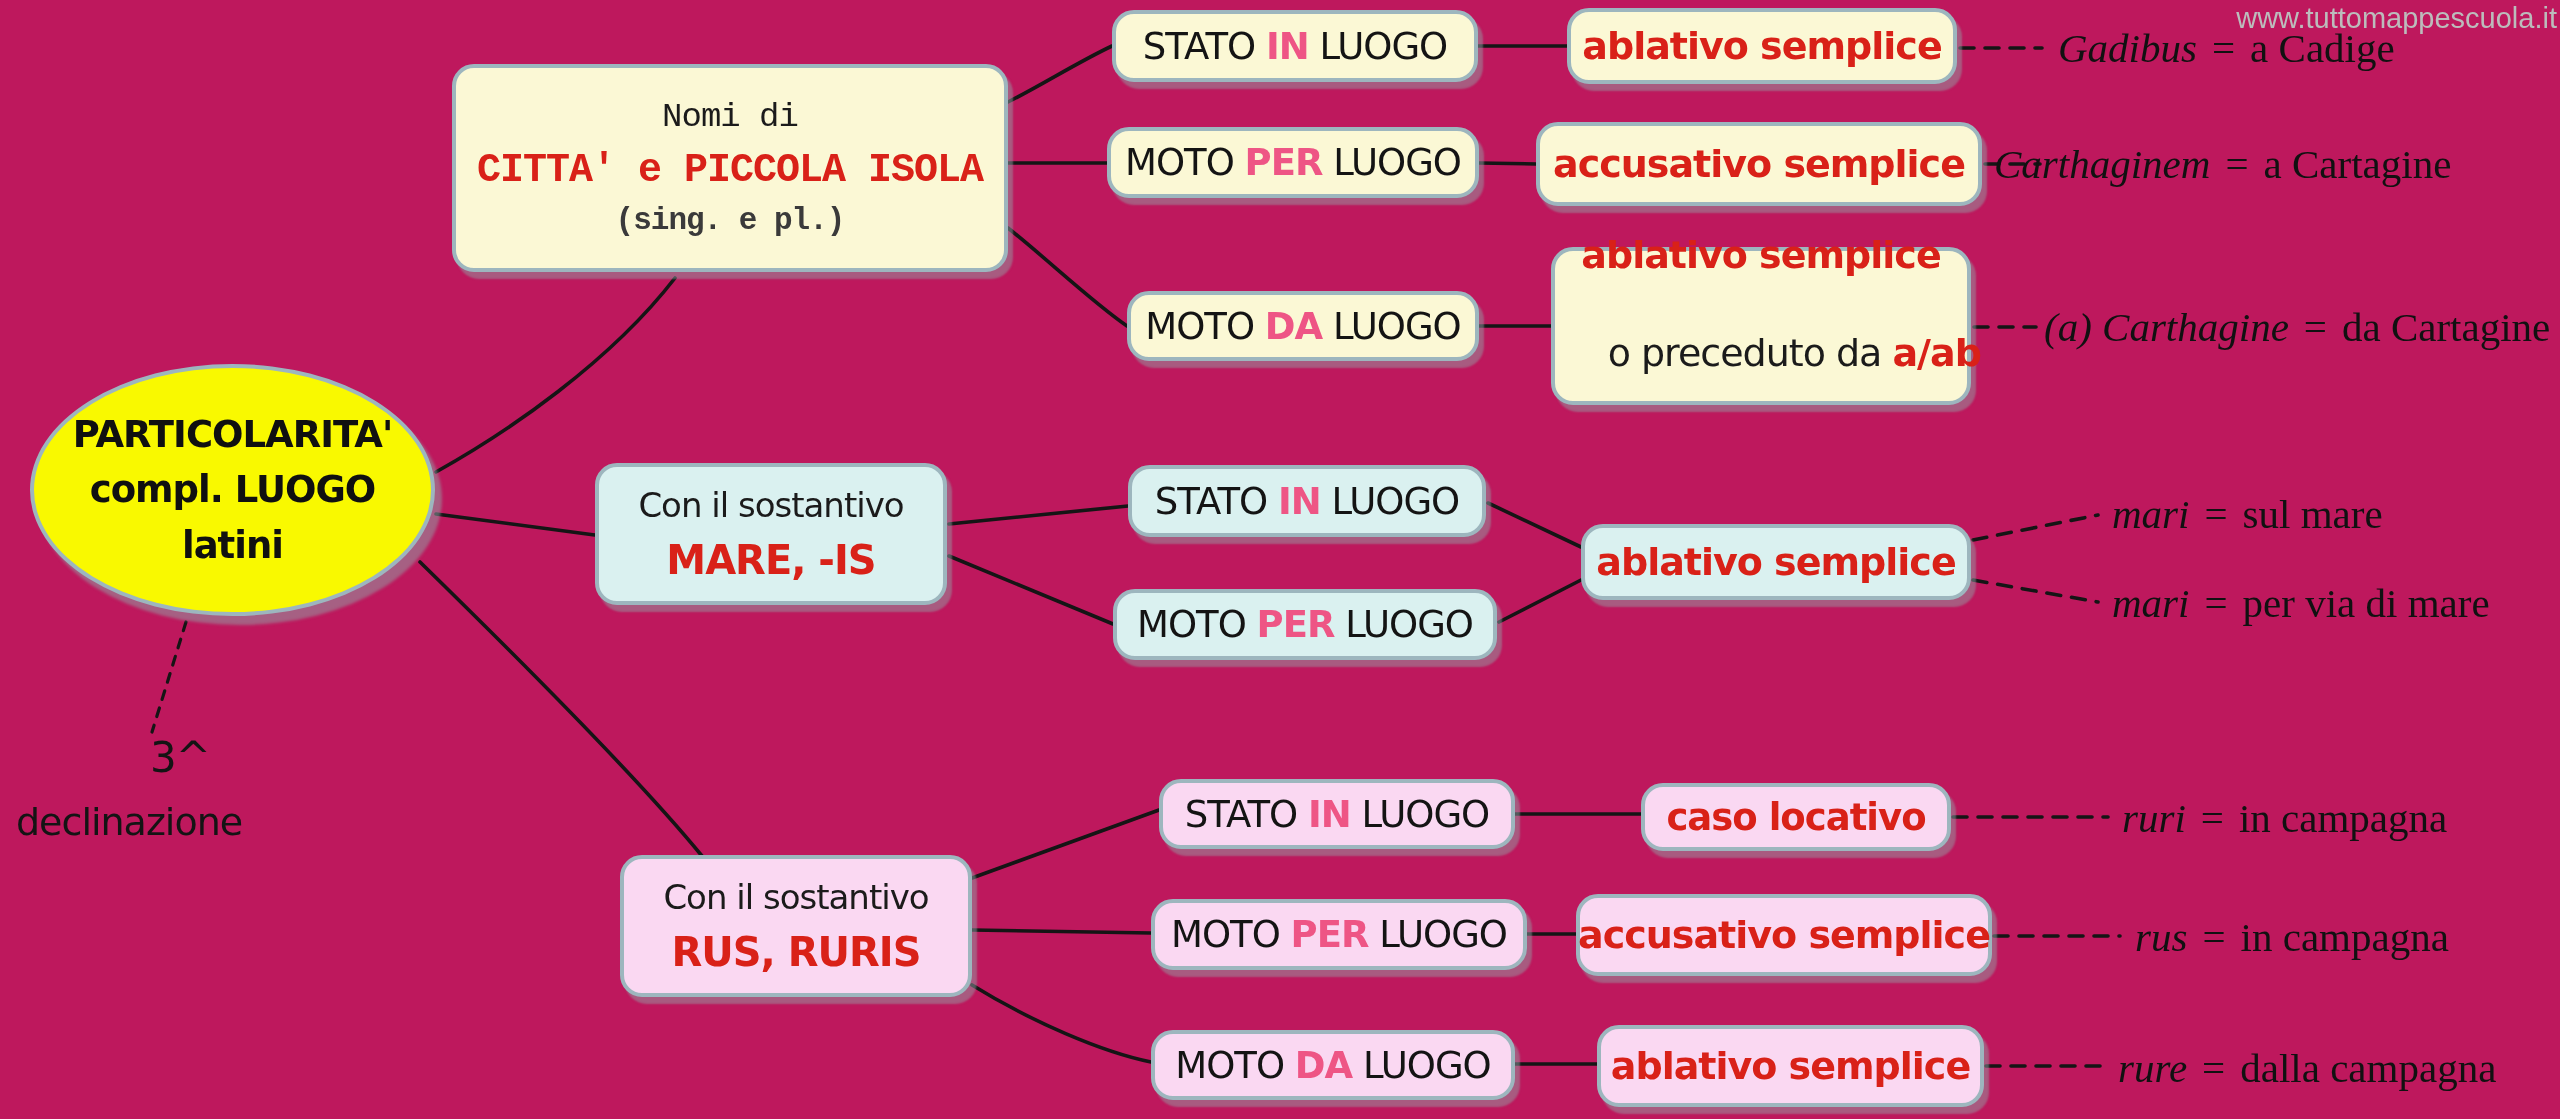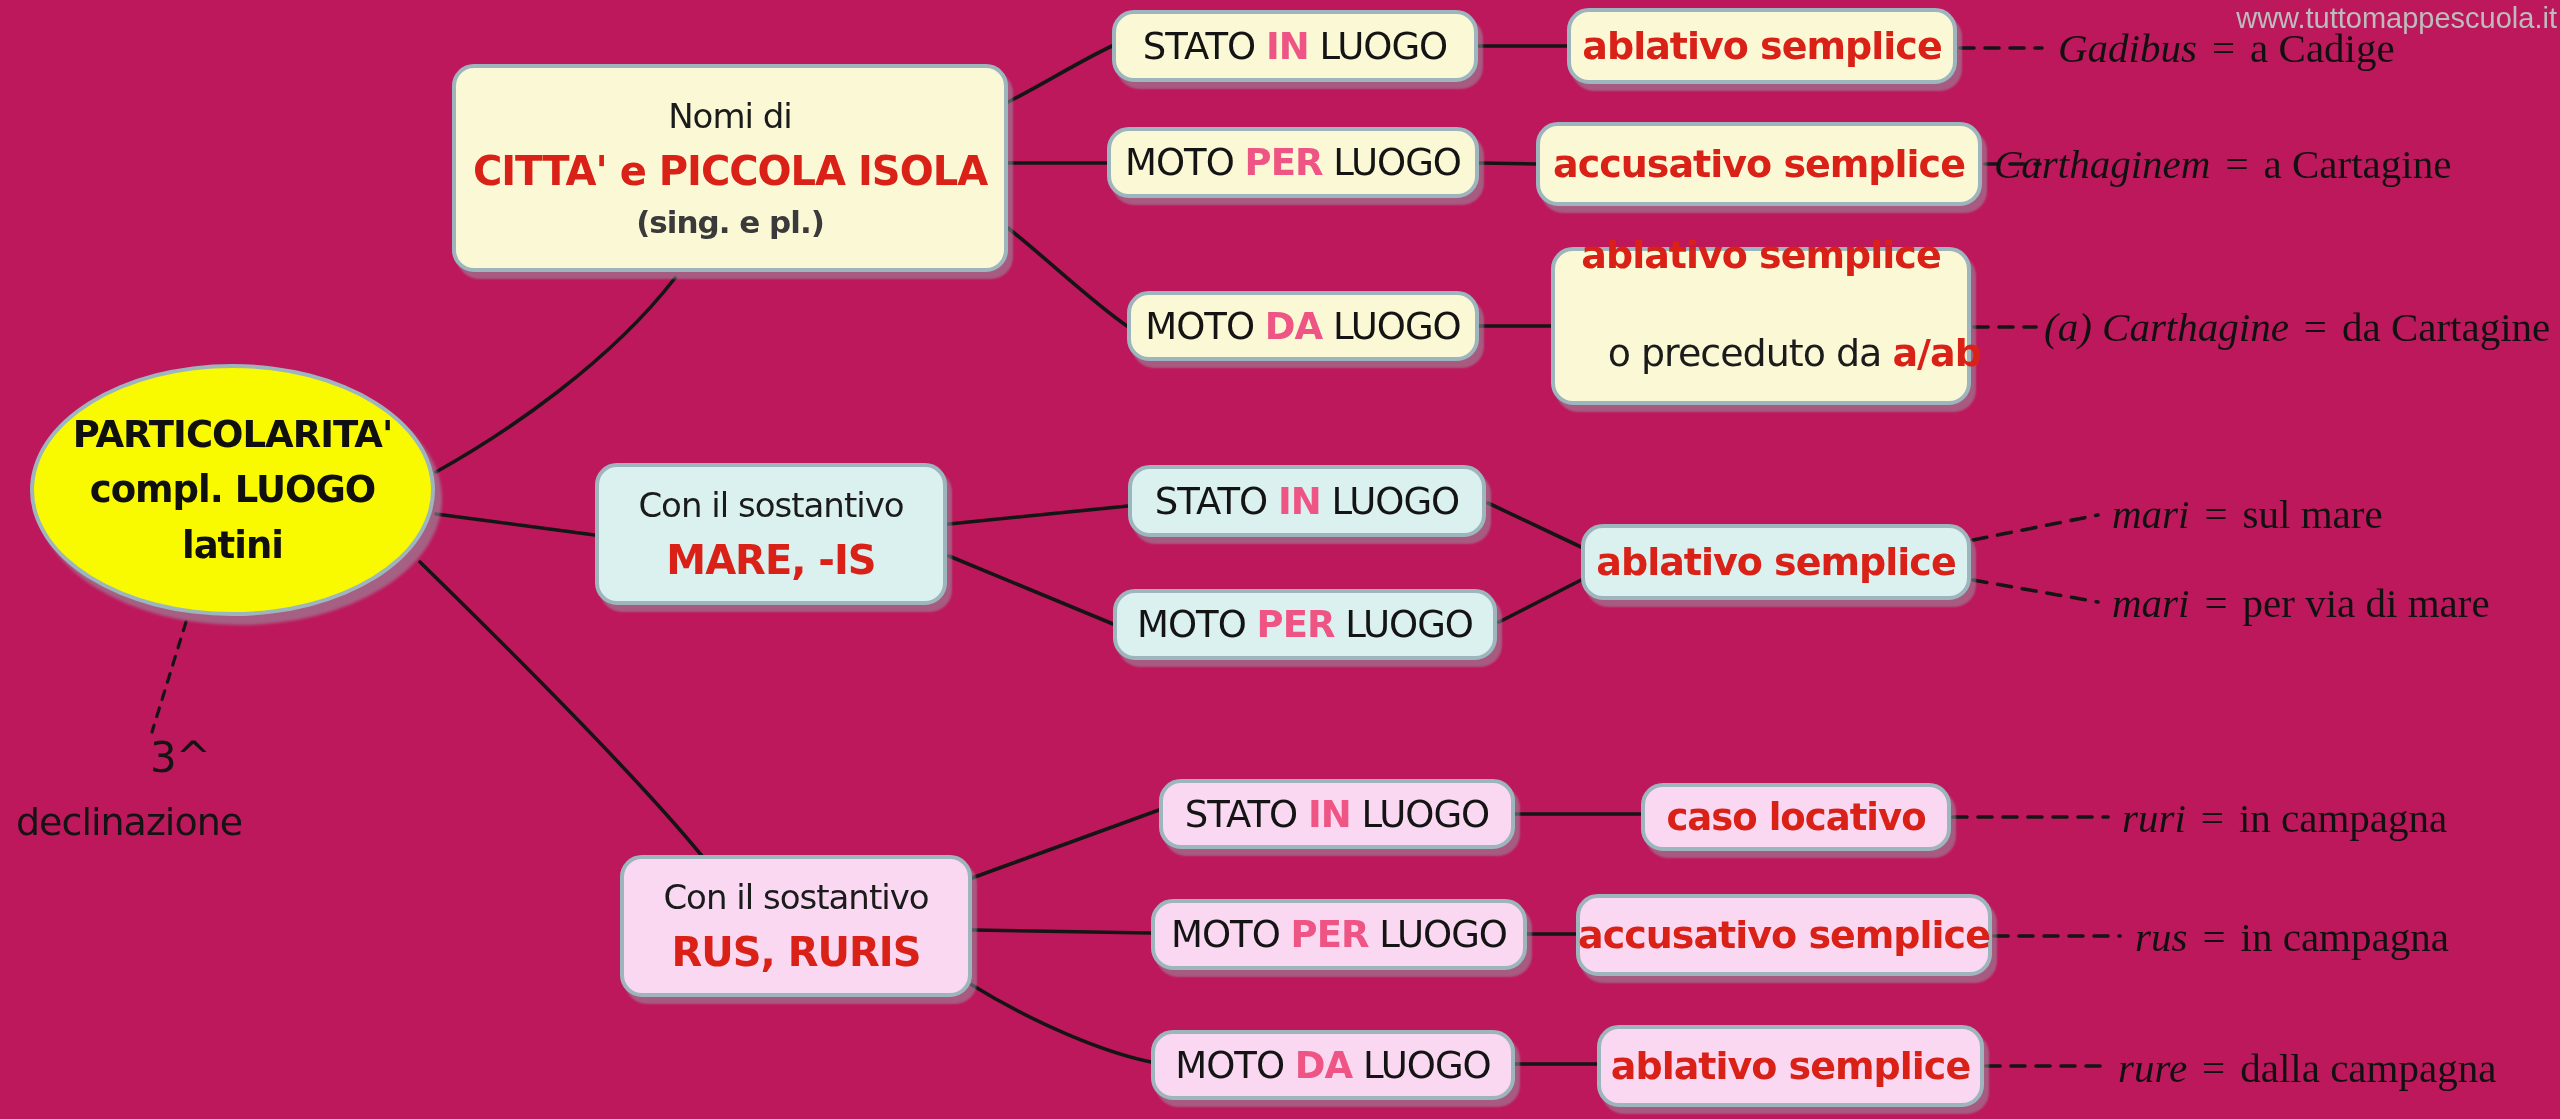--- a/index.html
+++ b/index.html
@@ -85,21 +85,21 @@
 
   <div class="ellipse" style="left:30px;top:364px;width:405px;height:252px;">
     <span>PARTICOLARITA'</span>
     <span>compl. LUOGO</span>
     <span>latini</span>
   </div>
 
   <div class="note" style="left:150px;top:733px;font-size:42px;">3^</div>
   <div class="note" style="left:16px;top:800px;font-size:38px;">declinazione</div>
 
-  <div class="box fill-yellow" style="left:452px;top:64px;width:556px;height:208px;">
+  <div class="box fill-yellow" style="left:452px;top:64px;width:556px;height:208px;font-family:Liberation Mono, monospace;">
     <div class="grp-line1">Nomi di</div>
     <div class="grp-line2">CITTA' e PICCOLA ISOLA</div>
     <div class="grp-line3">(sing. e pl.)</div>
   </div>
 
   <div class="box fill-yellow" style="left:1112px;top:10px;width:366px;height:72px;">
     <div class="case">
       <span>STATO </span><span class="hl">IN</span><span> LUOGO</span>
     </div>
   </div>

